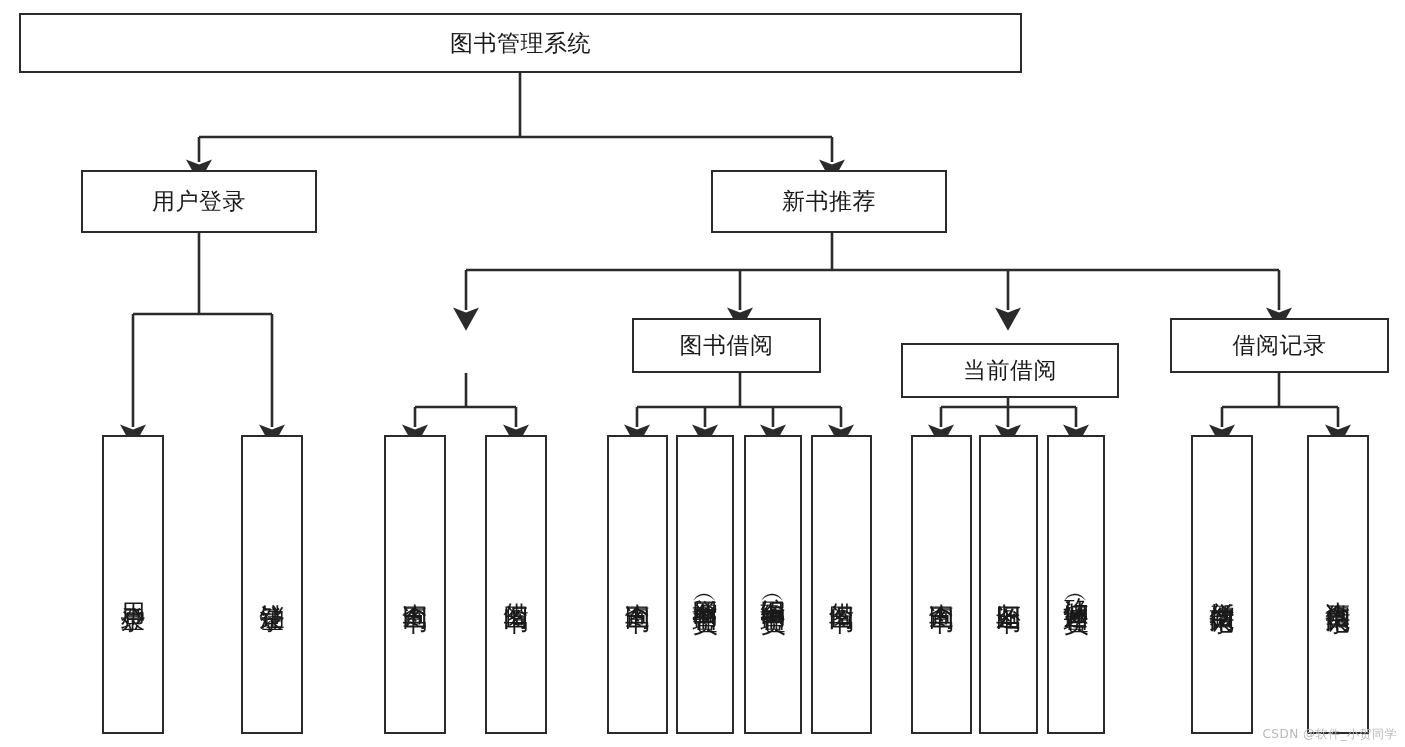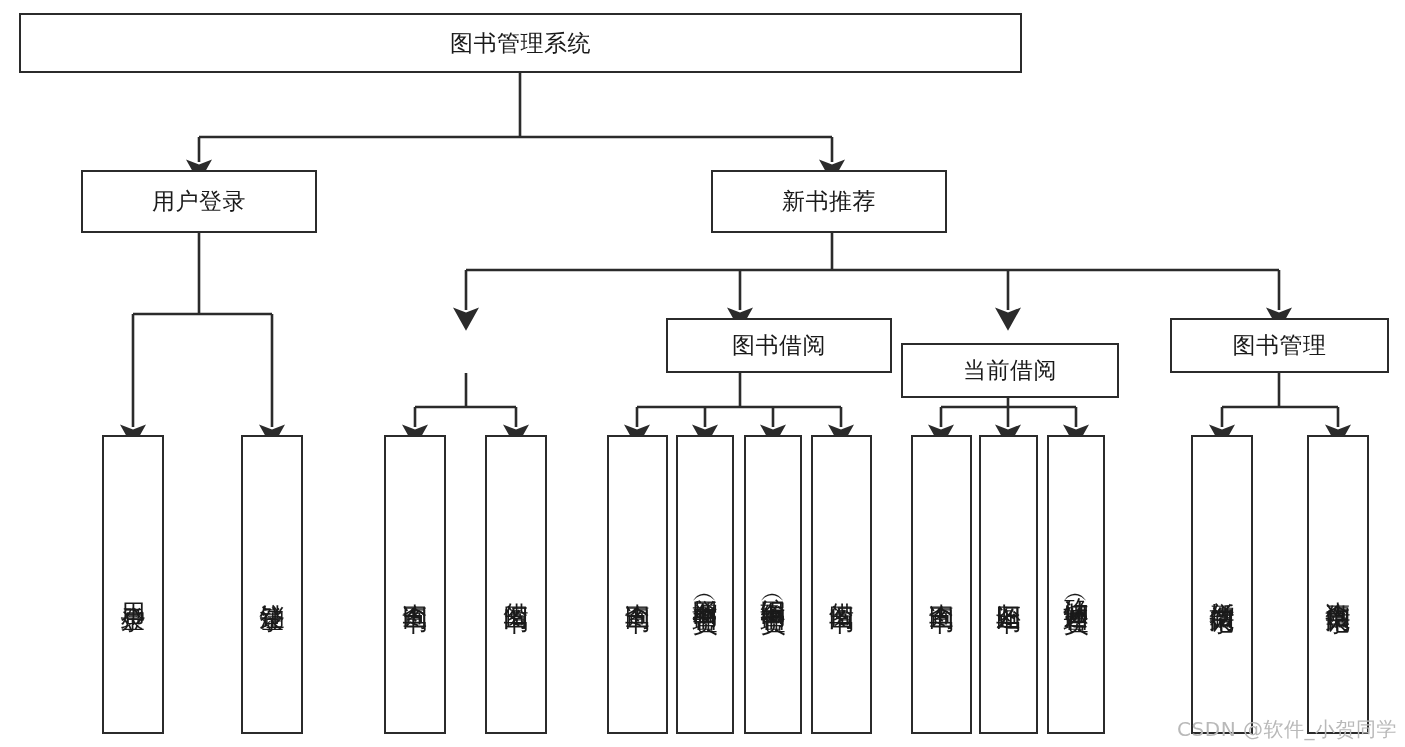--- a/index.html
+++ b/index.html
@@ -62,21 +62,21 @@
     font-size: 25px;
     line-height: 1.0;
     letter-spacing: 2px;
     white-space: nowrap;
     max-height: 280px;
   }
   #watermark {
     position: absolute;
     right: 8px;
     bottom: 4px;
-    font-size: 20px;
+    font-size: 12px;
     color: #b9b9b9;
     letter-spacing: 0.5px;
     z-index: 5;
     white-space: nowrap;
     font-family: "DejaVu Sans", "Liberation Sans", sans-serif;
   }
 </style>
 </head>
 <body>
 
@@ -138,28 +138,28 @@
     <span class="label">图书管理系统</span>
   </div>
 
   <div class="node horiz" style="left:81px; top:170px; width:236px; height:63px;">
     <span class="label">用户登录</span>
   </div>
   <div class="node horiz" style="left:711px; top:170px; width:236px; height:63px;">
     <span class="label">新书推荐</span>
   </div>
 
-  <div class="node horiz" style="left:632px; top:318px; width:226px; height:55px;margin-left:34px;">
+  <div class="node horiz" style="left:632px; top:318px; width:189px; height:55px;">
     <span class="label">图书借阅</span>
   </div>
   <div class="node horiz" style="left:901px; top:318px; width:218px; height:55px;margin-top:25px;">
     <span class="label">当前借阅</span>
   </div>
   <div class="node horiz" style="left:1170px; top:318px; width:219px; height:55px;">
-    <span class="label">图书管理</span>
+    <span class="label">借阅记录</span>
   </div>
 
   <div class="node vert" style="left:102px; top:435px; width:62px; height:299px;">
     <span class="label">用户登录</span>
   </div>
   <div class="node vert" style="left:241px; top:435px; width:62px; height:299px;">
     <span class="label">注销登录</span>
   </div>
 
   <div class="node vert" style="left:384px; top:435px; width:62px; height:299px;">

